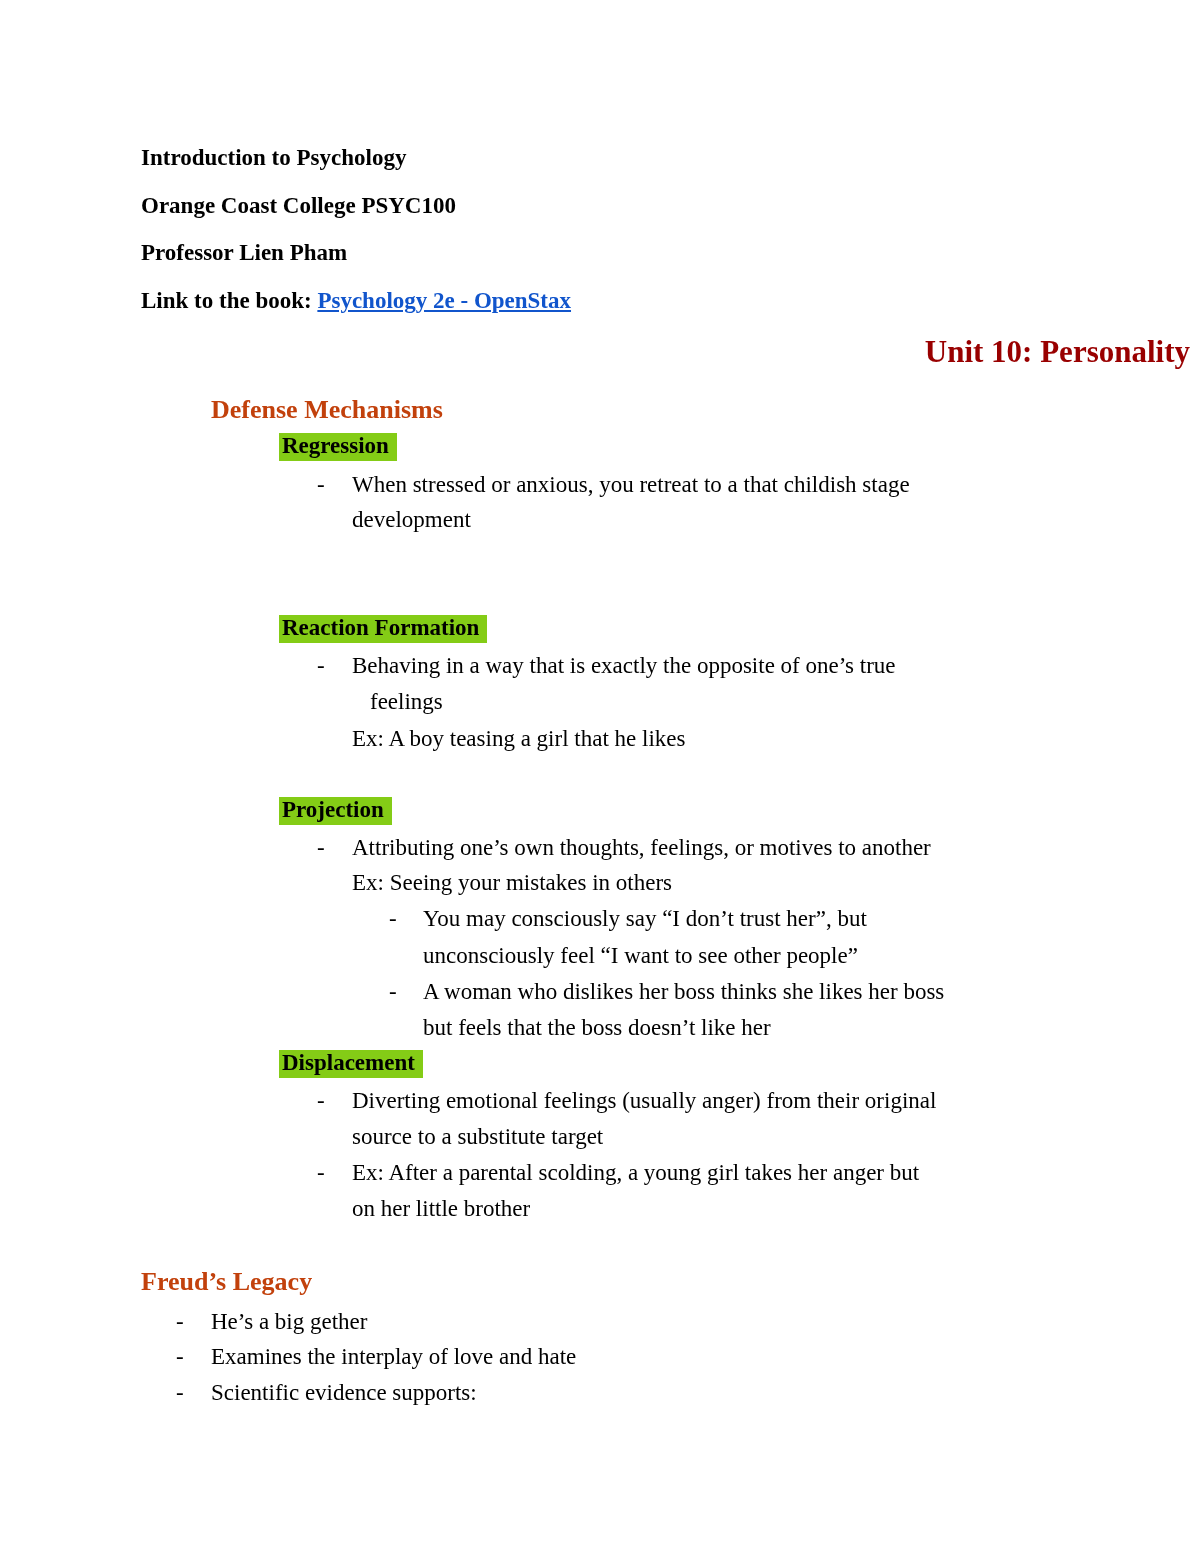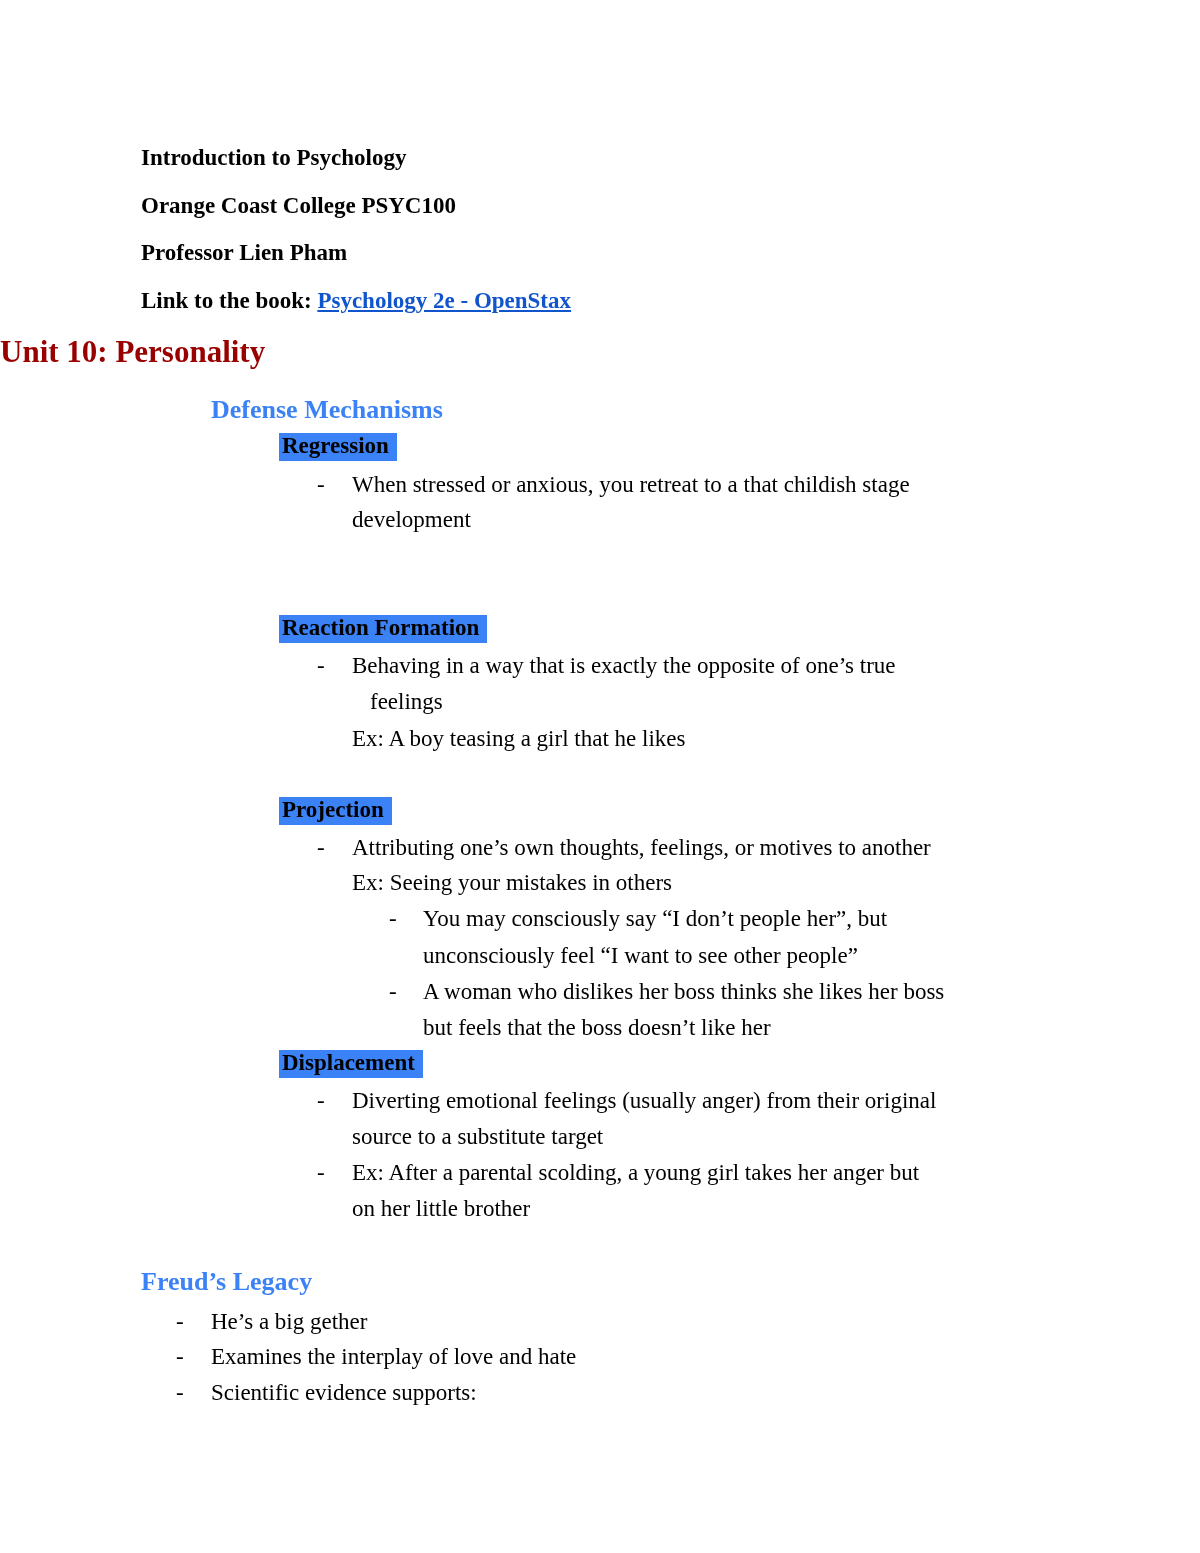--- a/index.html
+++ b/index.html
@@ -5,24 +5,24 @@
     html, body { margin: 0; padding: 0; background: #ffffff; }
     body {
       width: 1200px; height: 1553px; position: relative; overflow: hidden;
       font-family: "Liberation Serif", "DejaVu Serif", serif;
       color: #000000;
     }
     .page { position: absolute; left: 0; top: 0; width: 1063px; height: 1553px; }
     .abs { position: absolute; white-space: nowrap; }
     .meta { font-weight: bold; font-size: 23px; left: 141px; }
     .meta a { color: #1155cc; text-decoration: underline; }
-    .unit-title { left: 0; width: 1190px; text-align: left; top: 334px;
+    .unit-title { left: 0; width: 1190px; text-align: right; top: 334px;
       font-weight: bold; font-size: 31px; color: #990000; }
-    .h2 { font-weight: bold; font-size: 26px; color: #3b82f6; }
-    .term { font-weight: bold; font-size: 23px; background: #3b82f6; padding: 0 8px 2px 3px; left: 279px; }
+    .h2 { font-weight: bold; font-size: 26px; color: #c2410c; }
+    .term { font-weight: bold; font-size: 23px; background: #84cc16; padding: 0 8px 2px 3px; left: 279px; }
     .line { font-size: 23px; }
     .dash { position: absolute; font-size: 23px; }
   </style>
 </head>
 <body>
 
 <div class="page">
 
   <div class="abs meta" style="top:145px">Introduction to Psychology</div>
   <div class="abs meta" style="top:193px">Orange Coast College PSYC100</div>
@@ -44,21 +44,21 @@
   <span class="dash" style="left:317px; top:653px">-</span>
   <div class="abs line" style="left:352px; top:653px">Behaving in a way that is exactly the opposite of one’s true</div>
   <div class="abs line" style="left:370px; top:689px">feelings</div>
   <div class="abs line" style="left:352px; top:726px">Ex: A boy teasing a girl that he likes</div>
 
   <div class="abs term" style="top:797px">Projection</div>
   <span class="dash" style="left:317px; top:835px">-</span>
   <div class="abs line" style="left:352px; top:835px">Attributing one’s own thoughts, feelings, or motives to another</div>
   <div class="abs line" style="left:352px; top:870px">Ex: Seeing your mistakes in others</div>
   <span class="dash" style="left:389px; top:906px">-</span>
-  <div class="abs line" style="left:423px; top:906px">You may consciously say “I don’t people her”, but</div>
+  <div class="abs line" style="left:423px; top:906px">You may consciously say “I don’t trust her”, but</div>
   <div class="abs line" style="left:423px; top:943px">unconsciously feel “I want to see other people”</div>
   <span class="dash" style="left:389px; top:979px">-</span>
   <div class="abs line" style="left:423px; top:979px">A woman who dislikes her boss thinks she likes her boss</div>
   <div class="abs line" style="left:423px; top:1015px">but feels that the boss doesn’t like her</div>
 
   <div class="abs term" style="top:1050px">Displacement</div>
   <span class="dash" style="left:317px; top:1088px">-</span>
   <div class="abs line" style="left:352px; top:1088px">Diverting emotional feelings (usually anger) from their original</div>
   <div class="abs line" style="left:352px; top:1124px">source to a substitute target</div>
   <span class="dash" style="left:317px; top:1160px">-</span>

